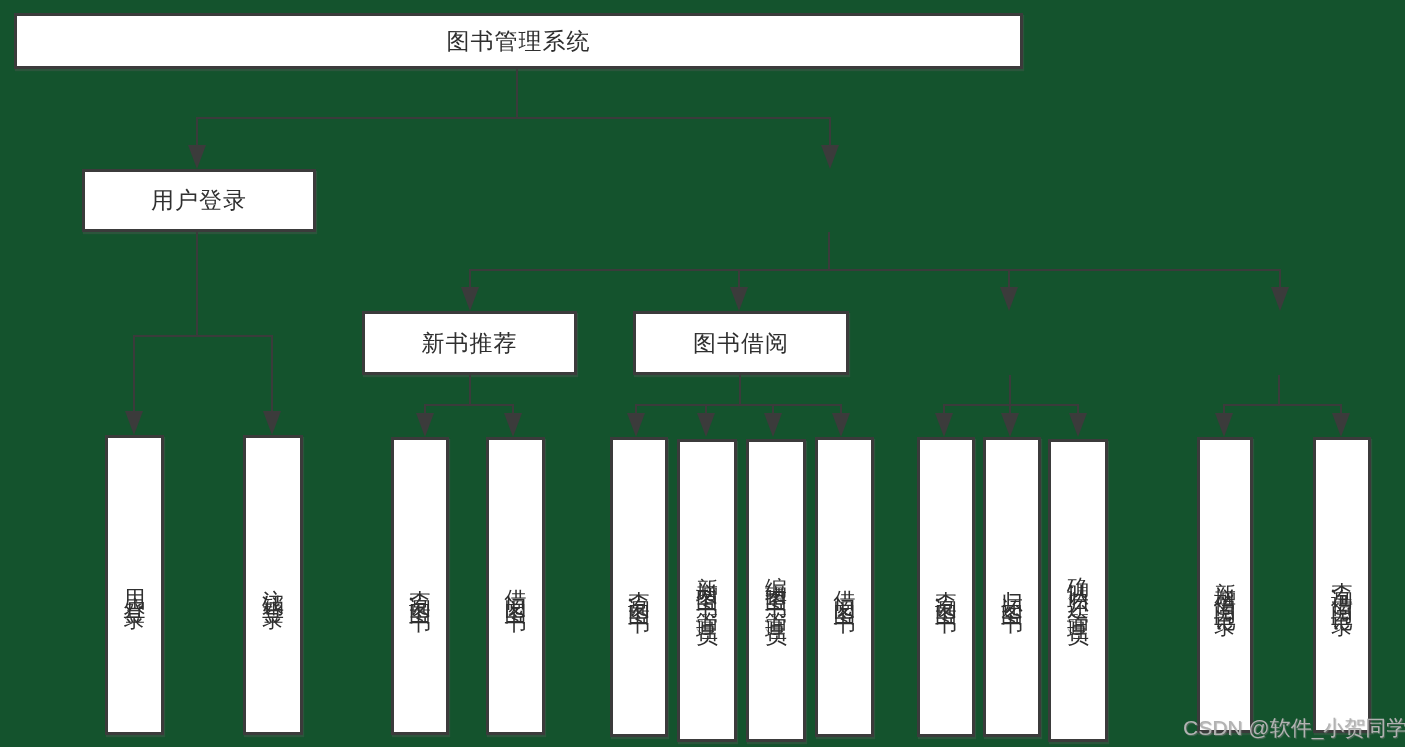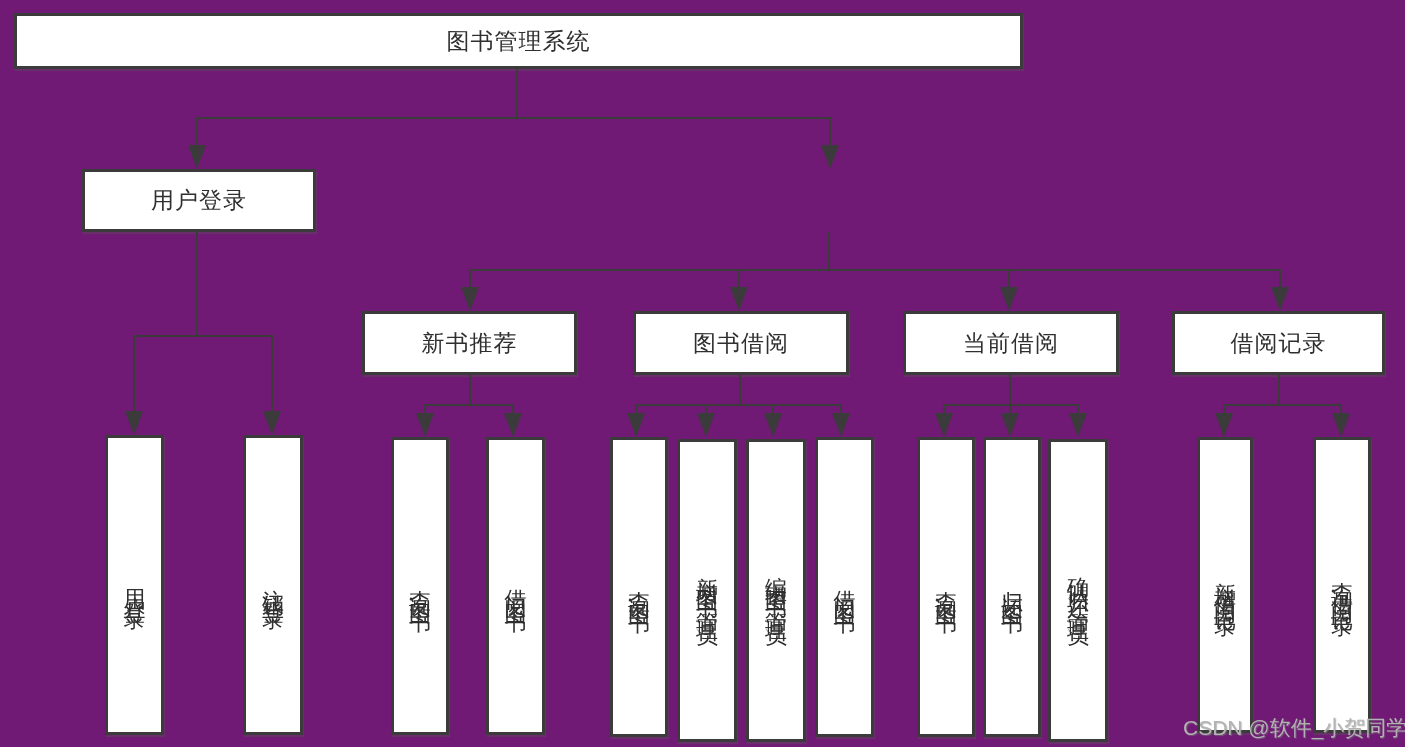--- a/index.html
+++ b/index.html
@@ -5,21 +5,21 @@
   html, body {
     margin: 0;
     padding: 0;
     background: #ffffff;
     font-family: "Liberation Sans", "DejaVu Sans", sans-serif;
   }
   #canvas {
     position: relative;
     width: 1405px;
     height: 747px;
-    background: #701a75;
+    background: #14532d;
     overflow: hidden;
   }
   .box {
     position: absolute;
     box-sizing: border-box;
     border: 3px solid #3b3b3b;
     background: #ffffff;
     display: flex;
     align-items: center;
     justify-content: center;
@@ -98,26 +98,20 @@
   <div class="arrow" style="left:1000px;top:287px"></div>
   <div class="line" style="left:1279px;top:269px;width:2px;height:23px"></div>
   <div class="arrow" style="left:1271px;top:287px"></div>
 
   <div class="box" style="left:362px;top:311px;width:215px;height:64px">
     <span class="lbl">新书推荐</span>
   </div>
   <div class="box" style="left:633px;top:311px;width:216px;height:64px">
     <span class="lbl">图书借阅</span>
   </div>
-  <div class="box" style="left:903px;top:311px;width:216px;height:64px">
-    <span class="lbl">当前借阅</span>
-  </div>
-  <div class="box" style="left:1172px;top:311px;width:213px;height:64px">
-    <span class="lbl">借阅记录</span>
-  </div>
 
   <div class="line" style="left:469px;top:375px;width:2px;height:31px"></div>
   <div class="line" style="left:424px;top:404px;width:90px;height:2px"></div>
   <div class="line" style="left:424px;top:404px;width:2px;height:12px"></div>
   <div class="arrow" style="left:416px;top:413px"></div>
   <div class="line" style="left:512px;top:404px;width:2px;height:12px"></div>
   <div class="arrow" style="left:504px;top:413px"></div>
 
   <div class="line" style="left:739px;top:375px;width:2px;height:31px"></div>
   <div class="line" style="left:635px;top:404px;width:207px;height:2px"></div>

